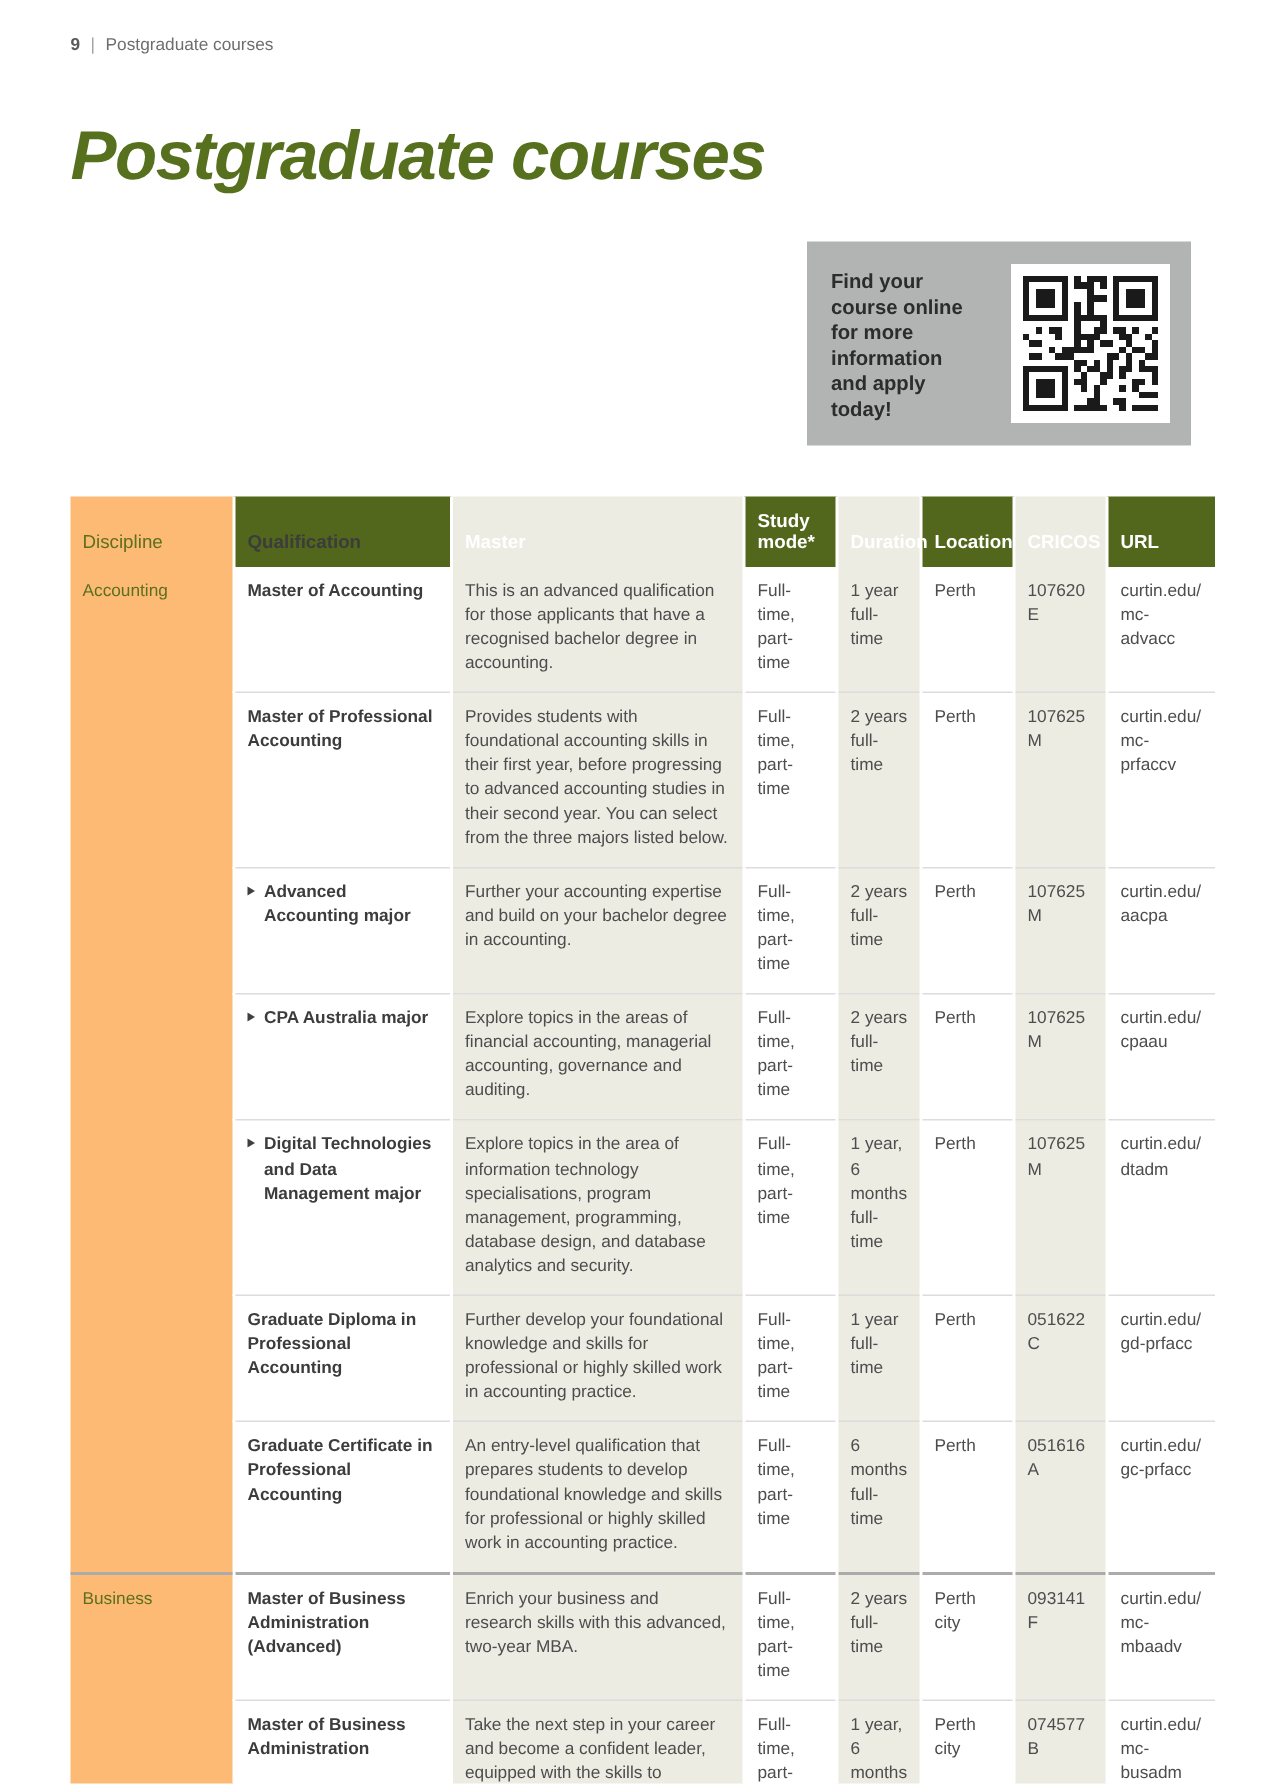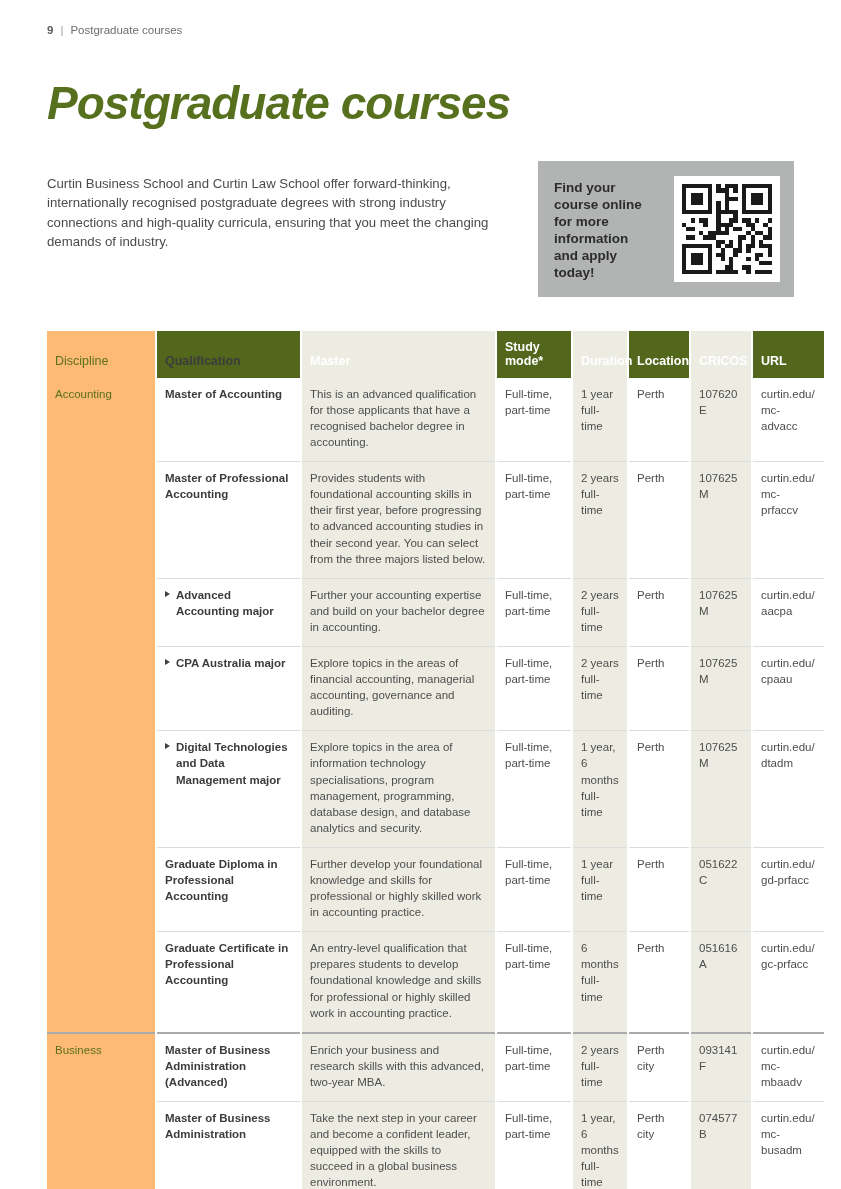--- a/index.html
+++ b/index.html
@@ -65,21 +65,21 @@
   tbody td {
     font-size:11.5px; line-height:1.4; vertical-align:top;
     padding:8px 8px 11px 8px;
     border-bottom:1px solid #dcdcdc;
     color:#4d4d4d;
     word-wrap:break-word;
   }
   .c-disc  { width:109px;  background:#fdba74; border-right:2px solid #fff; font-weight:normal; color:#5a701e; border-bottom:none; }
   .c-qual  { width:145px; font-weight:bold; color:#3c3c3c; }
   .c-sum   { width:195px; background:#edece3; border-left:2px solid #fff; border-right:2px solid #fff; }
-  .c-study { width:76px; }
+  .c-study { width:62px; }
   .c-dur   { width:56px;  background:#edece3; border-left:2px solid #fff; border-right:2px solid #fff; }
   .c-loc   { width:62px; }
   .c-cri   { width:62px;  background:#edece3; border-left:2px solid #fff; border-right:2px solid #fff; }
   .c-url   { width:72px;  white-space:pre-line; }
 
   tbody + tbody tr:first-child td { border-top:2px solid #ababab; }
 
   td.major { padding-left:19px; position:relative; }
   td.major .marker {
     position:absolute; left:8px; top:12px;
@@ -97,21 +97,20 @@
   <div class="runhead">
     <span class="pgnum">9</span>
     <span class="sep">|</span>
     <span>Postgraduate courses</span>
   </div>
 
   <h1 class="title">Postgraduate courses</h1>
 
   <div class="intro-row">
     <div class="intro-left">
-      <p class="intro-body">Curtin Business School and Curtin Law School offer forward-thinking, internationally recognised postgraduate degrees with strong industry connections and high-quality curricula, ensuring that you meet the changing demands of industry.</p>
     </div>
     <div class="callout">
       <div class="callout-text">Find your course online for more information and apply today!</div>
       <div class="qr-box">
         <svg id="qr" width="90" height="90" viewBox="0 0 21 21" shape-rendering="crispEdges">
             <rect x="0" y="0" width="7" height="7" fill="#1a1a1a"></rect>
             <rect x="1" y="1" width="5" height="5" fill="#ffffff"></rect>
             <rect x="2" y="2" width="3" height="3" fill="#1a1a1a"></rect>
             <rect x="14" y="0" width="7" height="7" fill="#1a1a1a"></rect>
             <rect x="15" y="1" width="5" height="5" fill="#ffffff"></rect>

